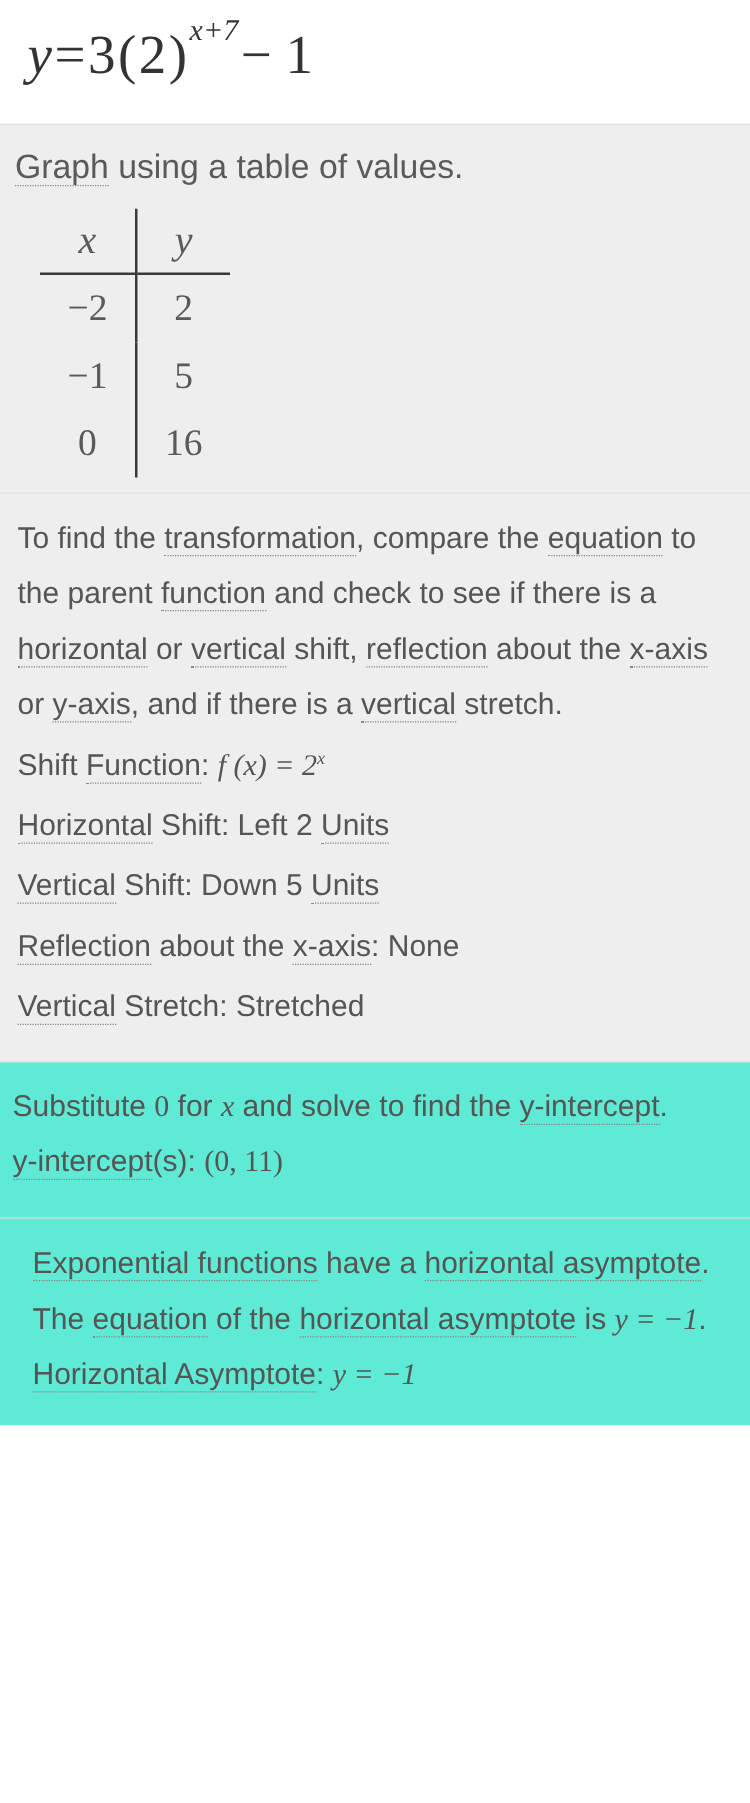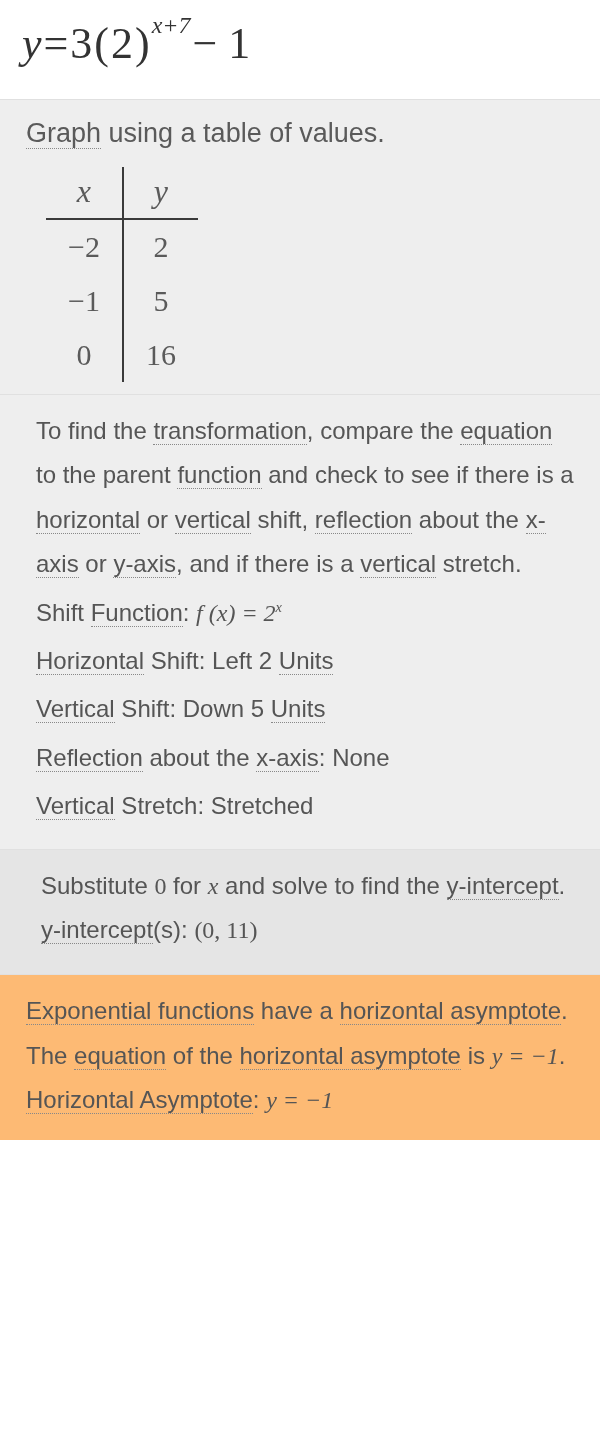--- a/index.html
+++ b/index.html
@@ -32,21 +32,21 @@
     padding: 18px 22px 30px 22px;
     font-family: "Times New Roman", serif;
     font-size: 44px;
     color: #333;
   }
   .sec-equation .eq { display: inline-flex; align-items: flex-start; gap: 2px; }
   .sec-equation .sup { font-size: 24px; vertical-align: super; position: relative; top: -6px; }
   .sec-graph {
     background: #eeeeee;
     border-bottom: 1px solid #e0e0e0;
-    padding: 18px 26px 12px 26px;
+    padding: 18px 26px 12px 12px;
     font-size: 27px;
     color: #5a5a5a;
   }
   .sec-graph .heading { margin-bottom: 18px; }
   .table-wrap { margin-left: 20px; }
   table.values {
     border-collapse: collapse;
     font-family: "Times New Roman", serif;
     font-size: 32px;
   }
@@ -60,36 +60,36 @@
     border-right: 2px solid #3a3a3a;
   }
   table.values td {
     text-align: center;
     padding: 10px 22px;
     font-size: 30px;
   }
   .sec-transform {
     background: #eeeeee;
     border-bottom: 1px solid #e0e0e0;
-    padding: 14px 26px 16px 36px;
+    padding: 14px 26px 16px 14px;
     font-size: 24px;
     color: #555;
     line-height: 1.85;
   }
   .sec-transform p { margin-bottom: 4px; }
   .sec-intercept {
-    background: #e5e5e5;
-    border-bottom: 1px solid #e0e0e0;
-    padding: 14px 26px 22px 41px;
+    background: #5eead4;
+    border-bottom: 1px solid #e0e0e0;
+    padding: 14px 26px 22px 10px;
     font-size: 24px;
     color: #555;
     line-height: 1.85;
   }
   .sec-asymptote {
-    background: #fdba74;
+    background: #5eead4;
     padding: 14px 26px 18px 26px;
     font-size: 24px;
     color: #555;
     line-height: 1.85;
   }
   .u { border-bottom: 1px dotted #888; }
   .mathfn { font-family: "Times New Roman", serif; font-style: italic; }
   .mathnum { font-family: "Times New Roman", serif; }
   .sup2 { font-family: "Times New Roman", serif; font-size: 0.6em; vertical-align: super; font-style: italic; }
 </style>

